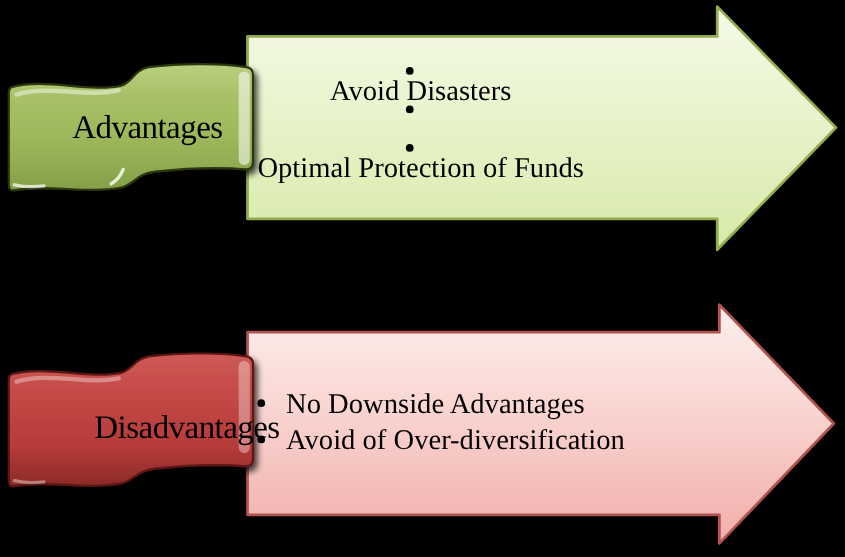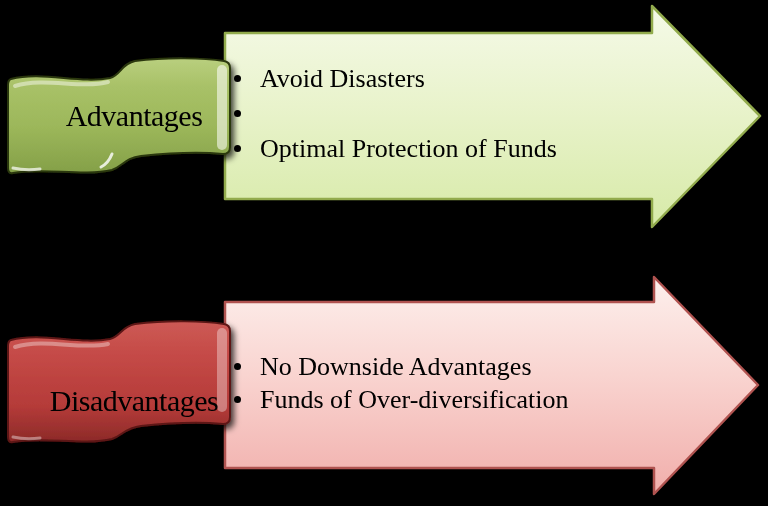--- a/index.html
+++ b/index.html
@@ -7,26 +7,26 @@
     position:relative;width:768px;height:506px;background:#000;
     overflow:hidden;font-family:"Liberation Serif",serif;
   }
   .canvas svg{position:absolute;left:0;top:0;}
   .ribbon-label{
     position:absolute;left:8px;width:252px;text-align:center;
     color:#000;font-size:30px;line-height:34px;white-space:nowrap;
     letter-spacing:-0.5px;
   }
   .ribbon-label.adv{top:99px;}
-  .ribbon-label.dis{top:384px;}
+  .ribbon-label.dis{top:372px;margin-left:36px;}
   .bullet-list{position:absolute;left:234px;color:#000;font-size:26px;}
   .bullet-list.adv{top:61px;}
   .bullet-list.dis{top:350px;}
   .bullet-list .row{display:flex;align-items:center;white-space:nowrap;}
-  .bullet-list.adv .row{height:35px;}
+  .bullet-list.adv .row{height:35px;flex-direction:column;}
   .bullet-list.dis .row{height:33px;}
   .dot{width:7px;height:7px;border-radius:50%;background:#000;margin-right:19px;flex:none;}
 </style>
 </head>
 <body>
 
 <div class="canvas">
 
   <svg width="768" height="506" viewBox="0 0 768 506">
     <defs>
@@ -122,17 +122,17 @@
     </div>
   </div>
 
   <div class="bullet-list dis">
     <div class="row">
       <span class="dot"></span>
       <span>No Downside Advantages</span>
     </div>
     <div class="row">
       <span class="dot"></span>
-      <span>Funds of Over-diversification</span>
+      <span>Avoid of Over-diversification</span>
     </div>
   </div>
 
 </div>
 
 </body></html>

